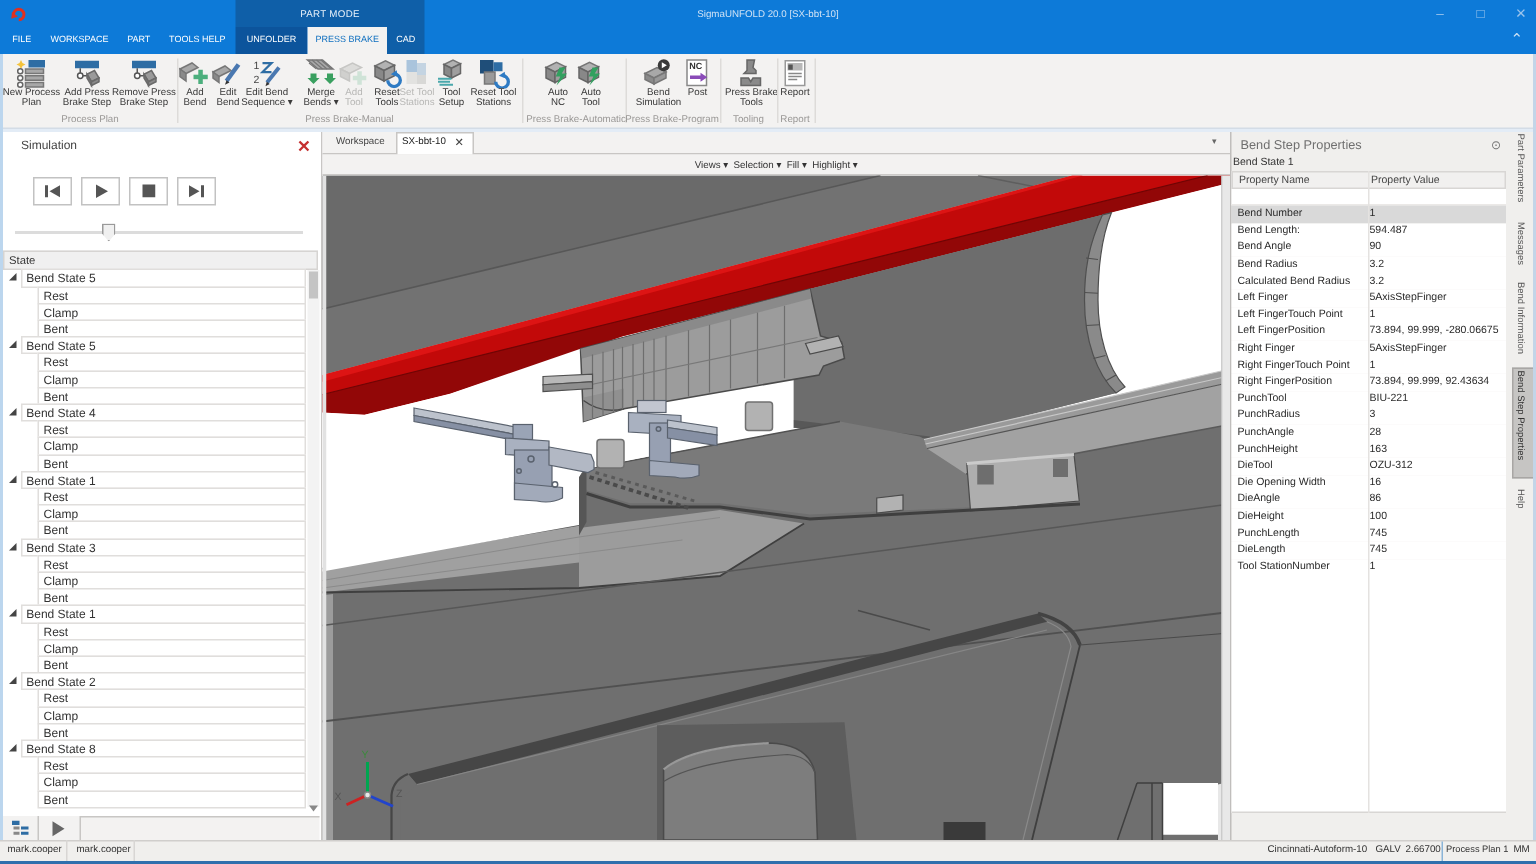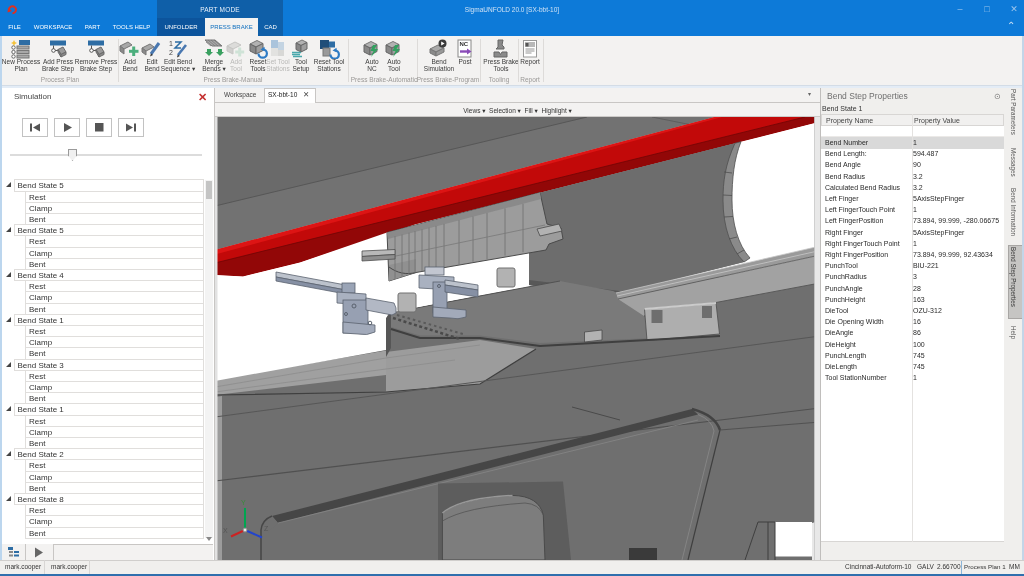--- a/index.html
+++ b/index.html
@@ -254,20 +254,21 @@
         <rect x="9" y="5" width="8.5" height="8.5" fill="#555"></rect>
       </svg>
 <div class="abs simbtn" style="left:118px"></div>
 <svg class="abs" style="left:118px;top:118px" width="26" height="19" viewBox="0 0 26 19">
         <polygon points="8,5.5 8,13.5 15,9.5" fill="#555"></polygon>
         <path d="M17 5.5 v8" stroke="#555" stroke-width="2"></path>
       </svg>
     </div>
   <div class="abs" id="slider-track"></div>
   <div class="abs" id="slider-thumb"></div>
+  <div class="abs" id="statehdr">State</div>
   <div id="tree">
       <div class="abs texp" style="left:6px;top:182.4px"></div>
 <div class="abs trow" style="left:13.5px;top:179.4px;width:190px">Bend State 5</div>
 <div class="abs trow" style="left:25px;top:190.6px;width:178.5px">Rest</div>
 <div class="abs trow" style="left:25px;top:201.8px;width:178.5px">Clamp</div>
 <div class="abs trow" style="left:25px;top:213.0px;width:178.5px">Bent</div>
 <div class="abs texp" style="left:6px;top:227.2px"></div>
 <div class="abs trow" style="left:13.5px;top:224.2px;width:190px">Bend State 5</div>
 <div class="abs trow" style="left:25px;top:235.4px;width:178.5px">Rest</div>
 <div class="abs trow" style="left:25px;top:246.6px;width:178.5px">Clamp</div>

